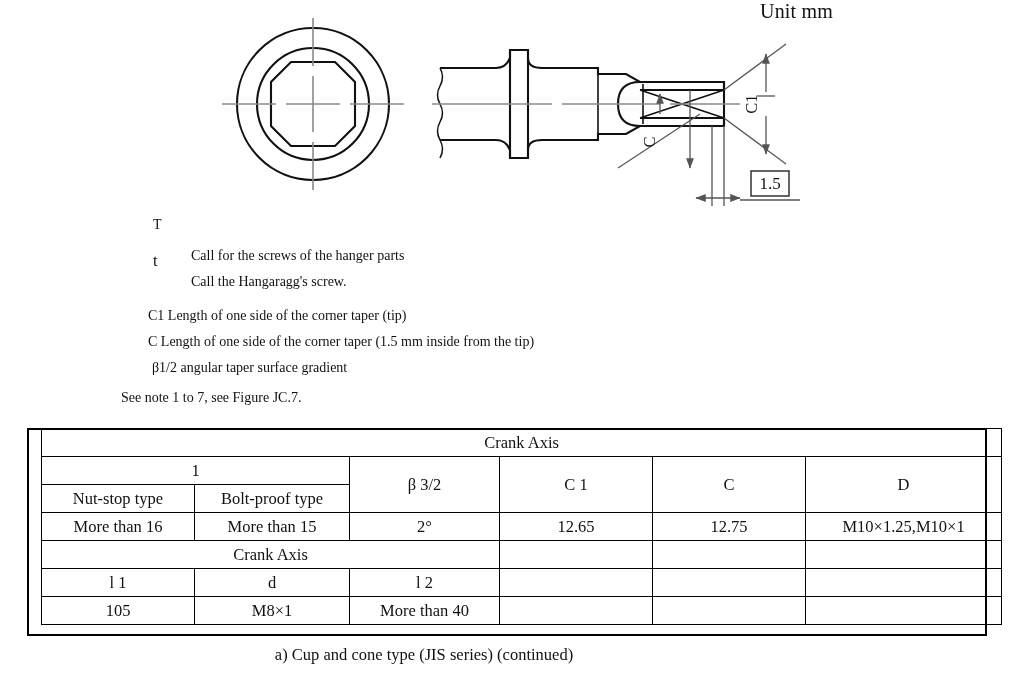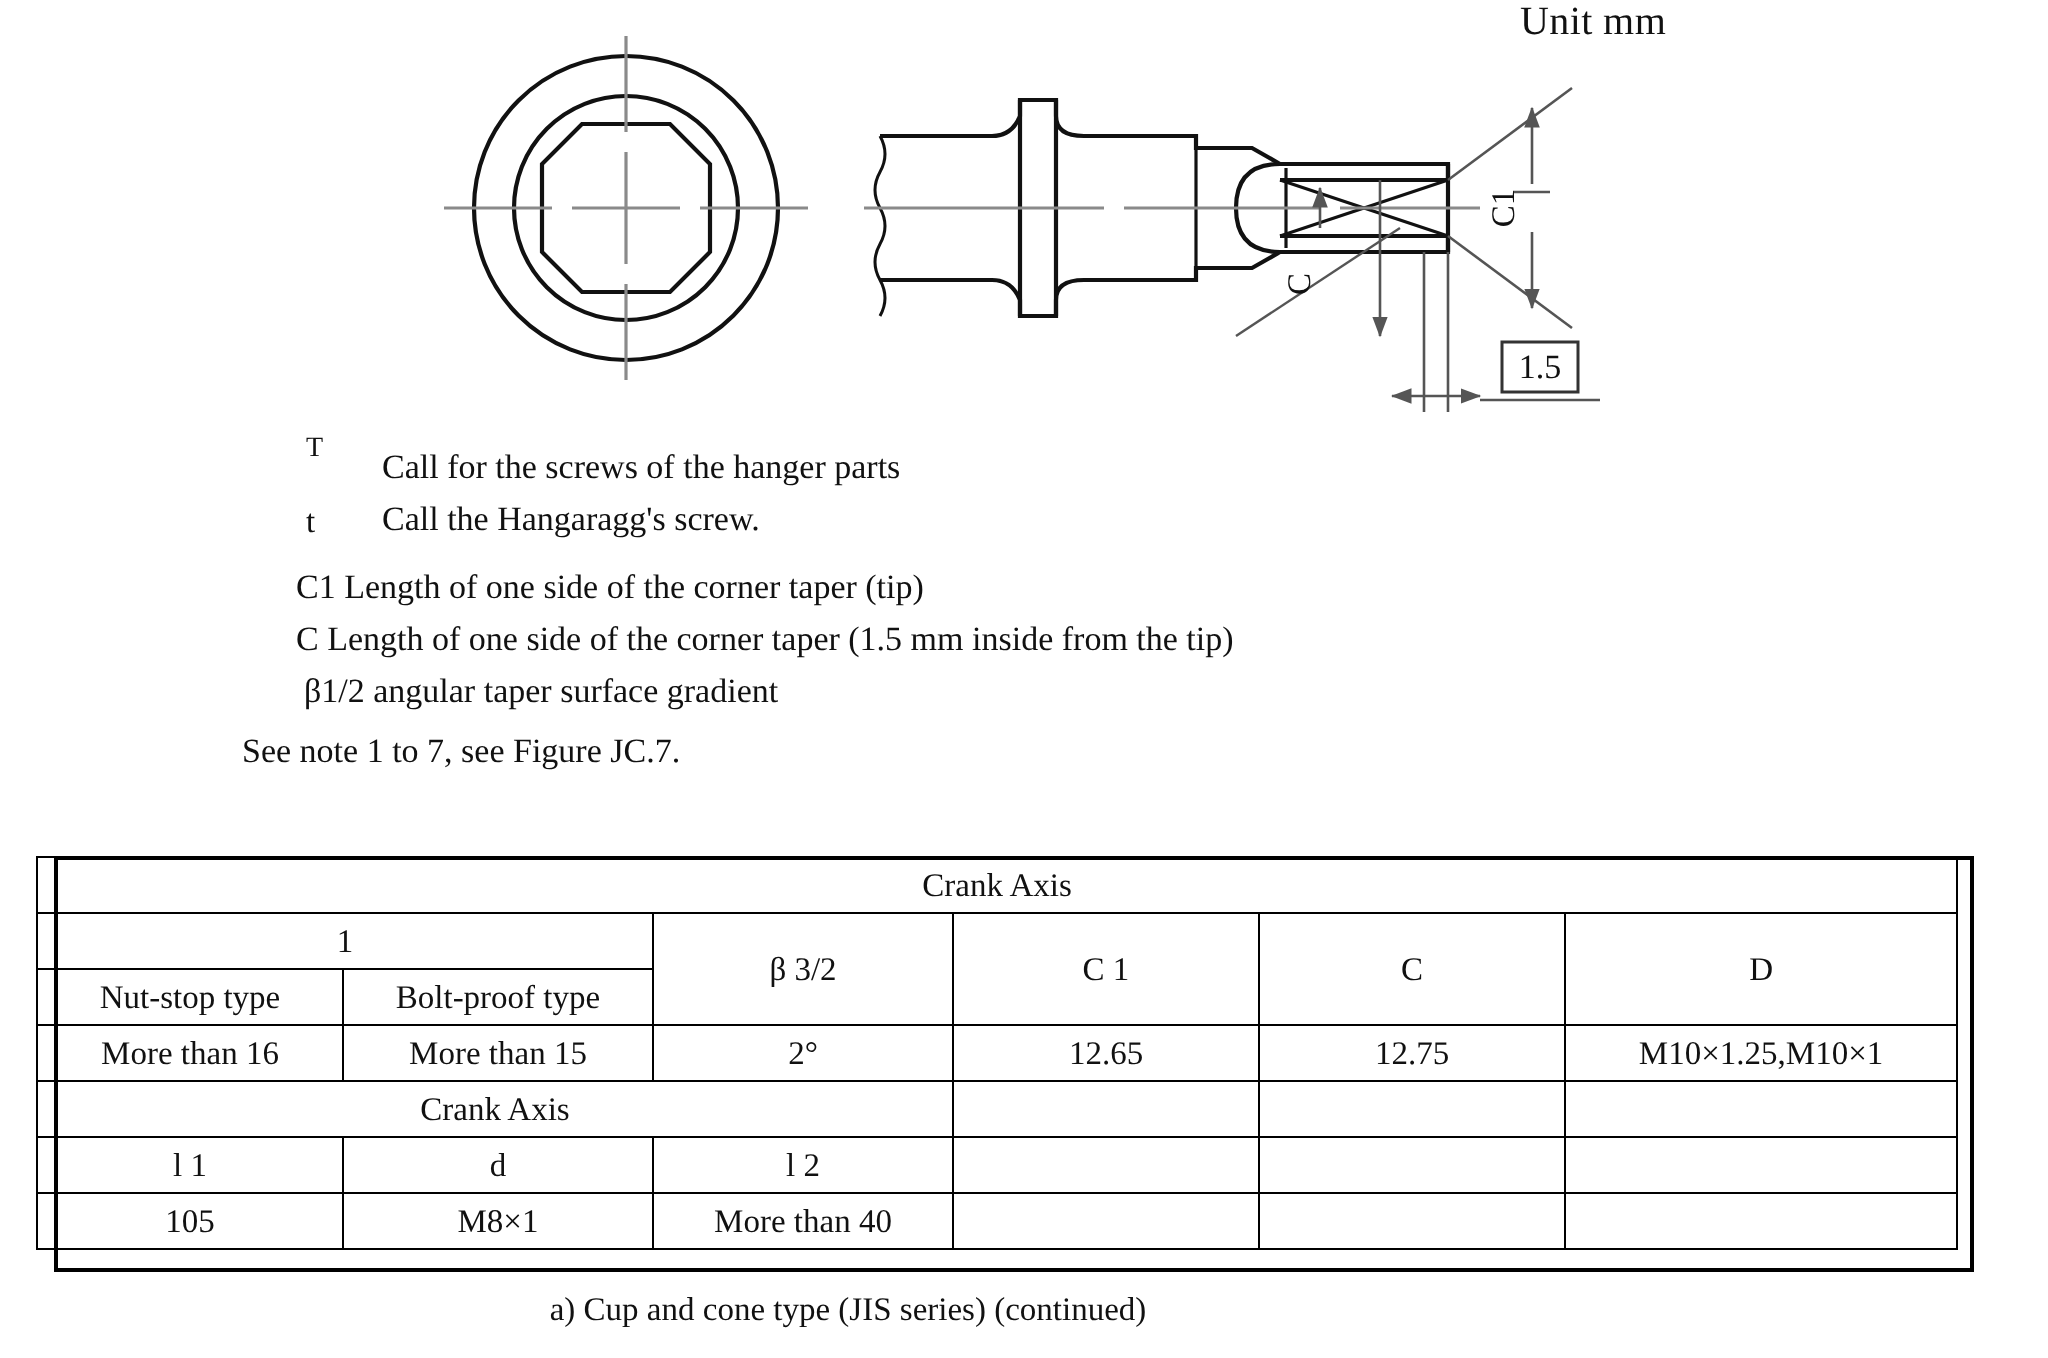--- a/index.html
+++ b/index.html
@@ -42,33 +42,34 @@
   
   .notes {
     position: absolute;
     left: 0px;
     top: 219px;
     width: 1024px;
   }
   .note-row {
     position: absolute;
     white-space: nowrap;
-    font-size: 17px;
+    font-size: 14px;
     line-height: 1.0;
+    margin-top: 24px;
   }
   .note-sym {
     position: absolute;
     white-space: nowrap;
     font-size: 16.5px;
   }
 
   
   .spec-table-wrap {
     position: absolute;
-    left: 18px;
+    left: 41px;
     top: 428px;
     width: 960px;
   }
   table.spec-table {
     border-collapse: collapse;
     table-layout: fixed;
     width: 960px;
     font-size: 16.5px;
   }
   table.spec-table td {

